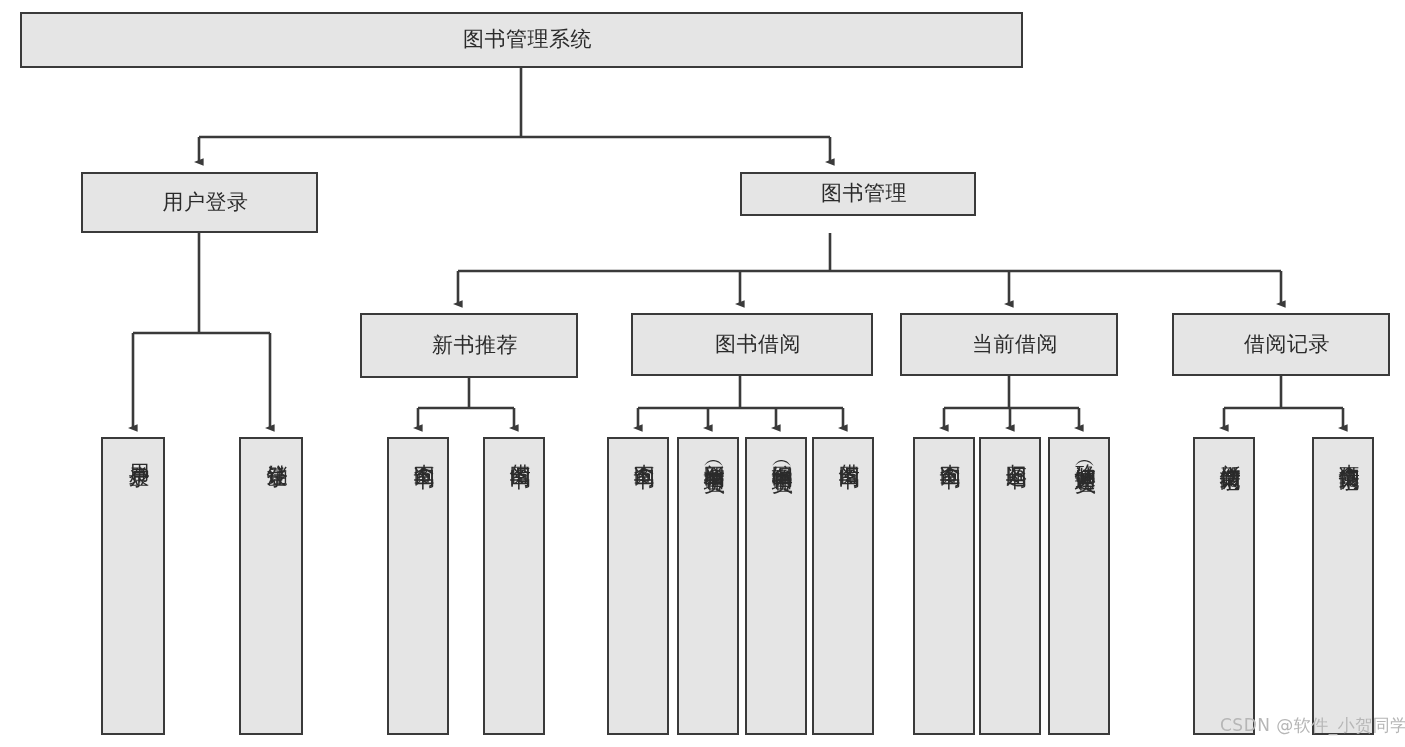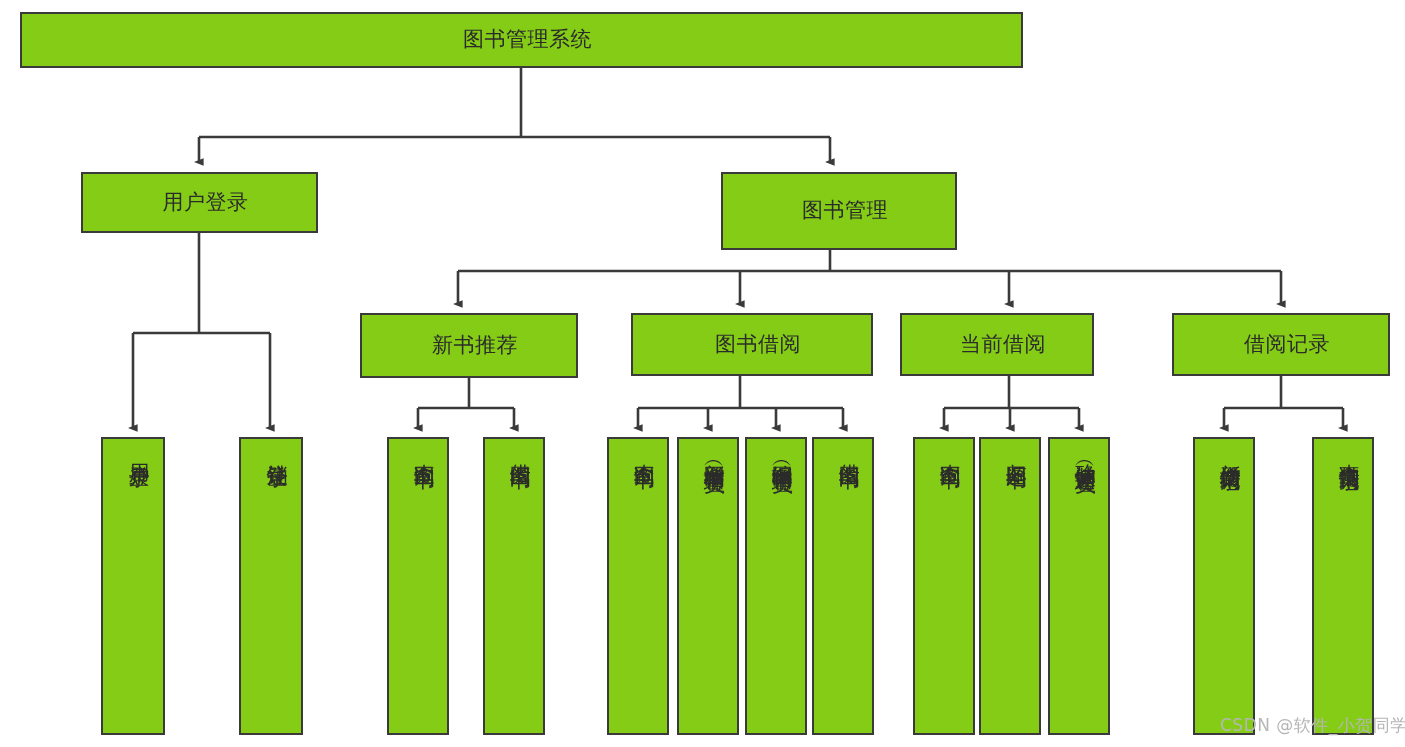--- a/index.html
+++ b/index.html
@@ -21,21 +21,21 @@
     position: absolute;
     left: 0;
     top: 0;
     width: 1405px;
     height: 747px;
     pointer-events: none;
   }
   .node {
     position: absolute;
     box-sizing: border-box;
-    background: #84cc16;
+    background: #e5e5e5;
     border: 2.5px solid #3a3a3a;
     display: flex;
     align-items: center;
     justify-content: center;
     color: #2b2b2b;
     padding-left: 12px;
   }
   .node.horiz {
     font-size: 21px;
     letter-spacing: 0.5px;
@@ -121,31 +121,31 @@
     </g>
   </svg>
 
   <div class="node root horiz" style="left:20px; top:12px; width:1003px; height:56px;">
     <span>图书管理系统</span>
   </div>
 
   <div class="node horiz" style="left:81px; top:172px; width:237px; height:61px;">
     <span>用户登录</span>
   </div>
-  <div class="node horiz" style="left:721px; top:172px; width:236px; height:78px;">
+  <div class="node horiz" style="left:740px; top:172px; width:236px; height:44px;">
     <span>图书管理</span>
   </div>
 
   <div class="node horiz" style="left:360px; top:313px; width:218px; height:65px;">
     <span>新书推荐</span>
   </div>
   <div class="node horiz" style="left:631px; top:313px; width:242px; height:63px;">
     <span>图书借阅</span>
   </div>
-  <div class="node horiz" style="left:900px; top:313px; width:194px; height:63px;">
+  <div class="node horiz" style="left:900px; top:313px; width:218px; height:63px;">
     <span>当前借阅</span>
   </div>
   <div class="node horiz" style="left:1172px; top:313px; width:218px; height:63px;">
     <span>借阅记录</span>
   </div>
 
   <div class="node leaf" style="left:101px; top:437px; width:64px; height:298px;">
     <span class="vtext">用户登录</span>
   </div>
   <div class="node leaf" style="left:239px; top:437px; width:64px; height:298px;">

